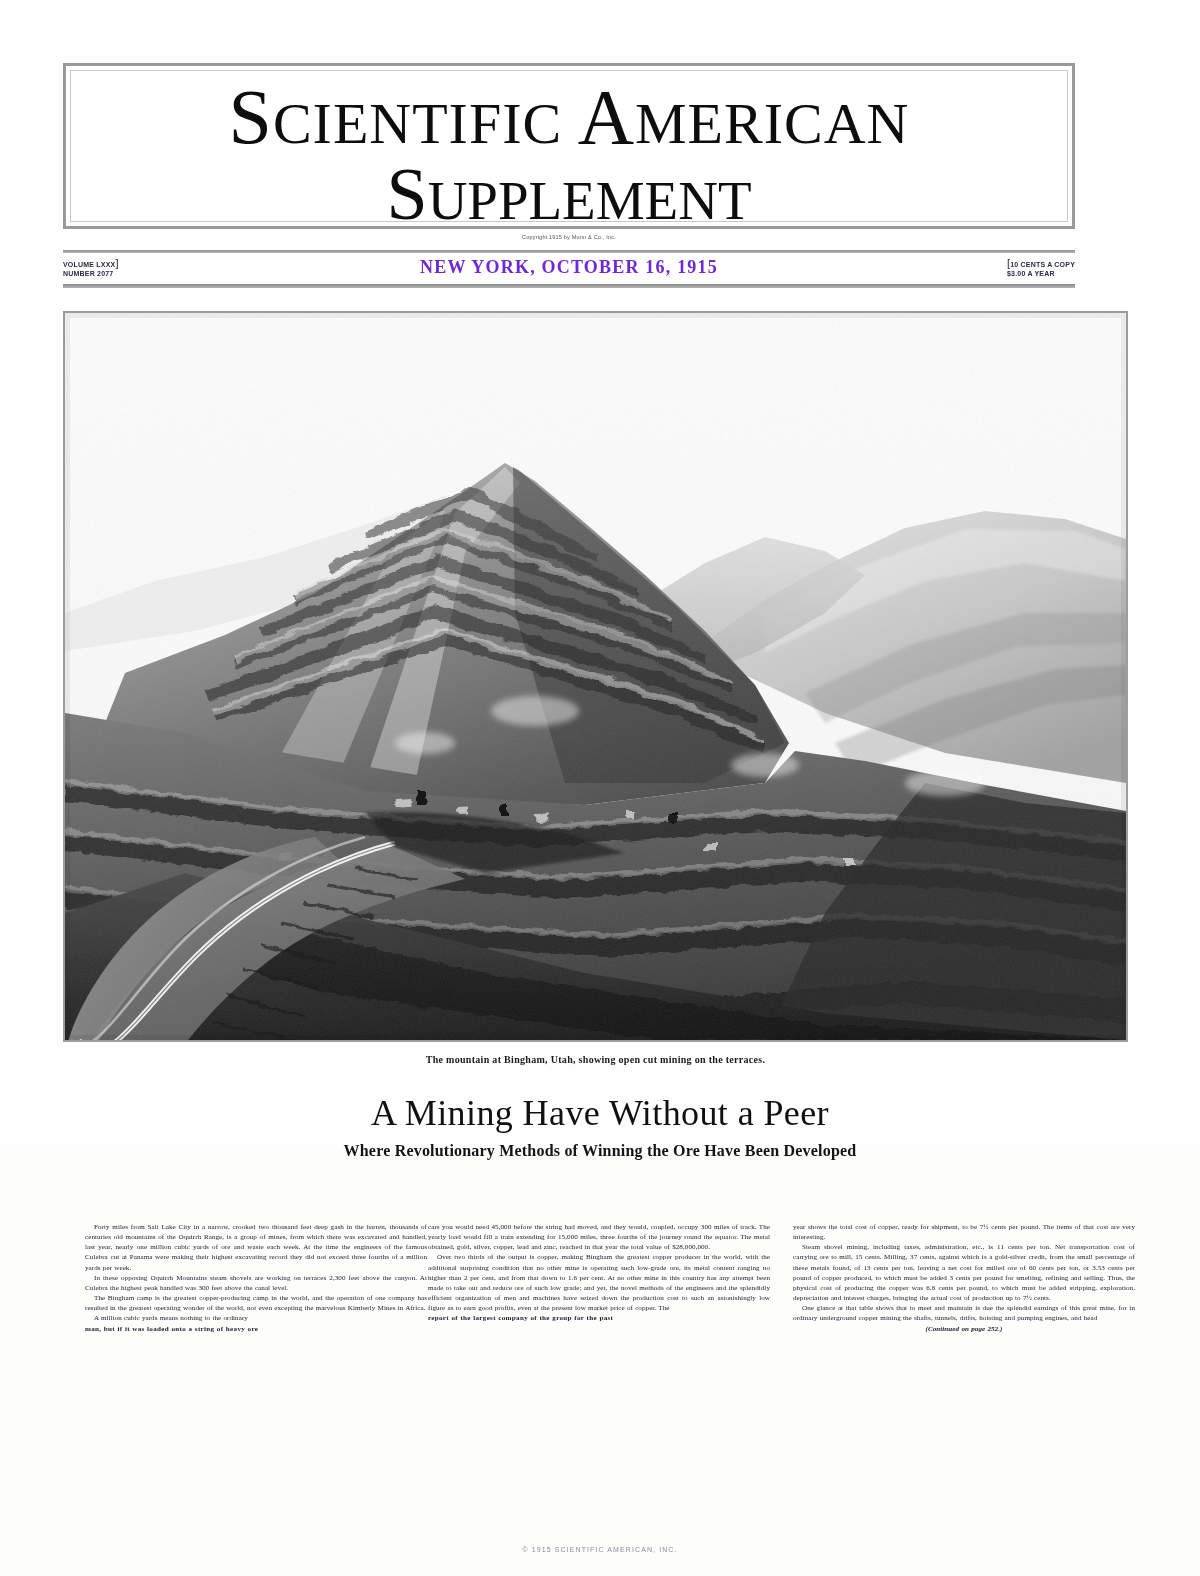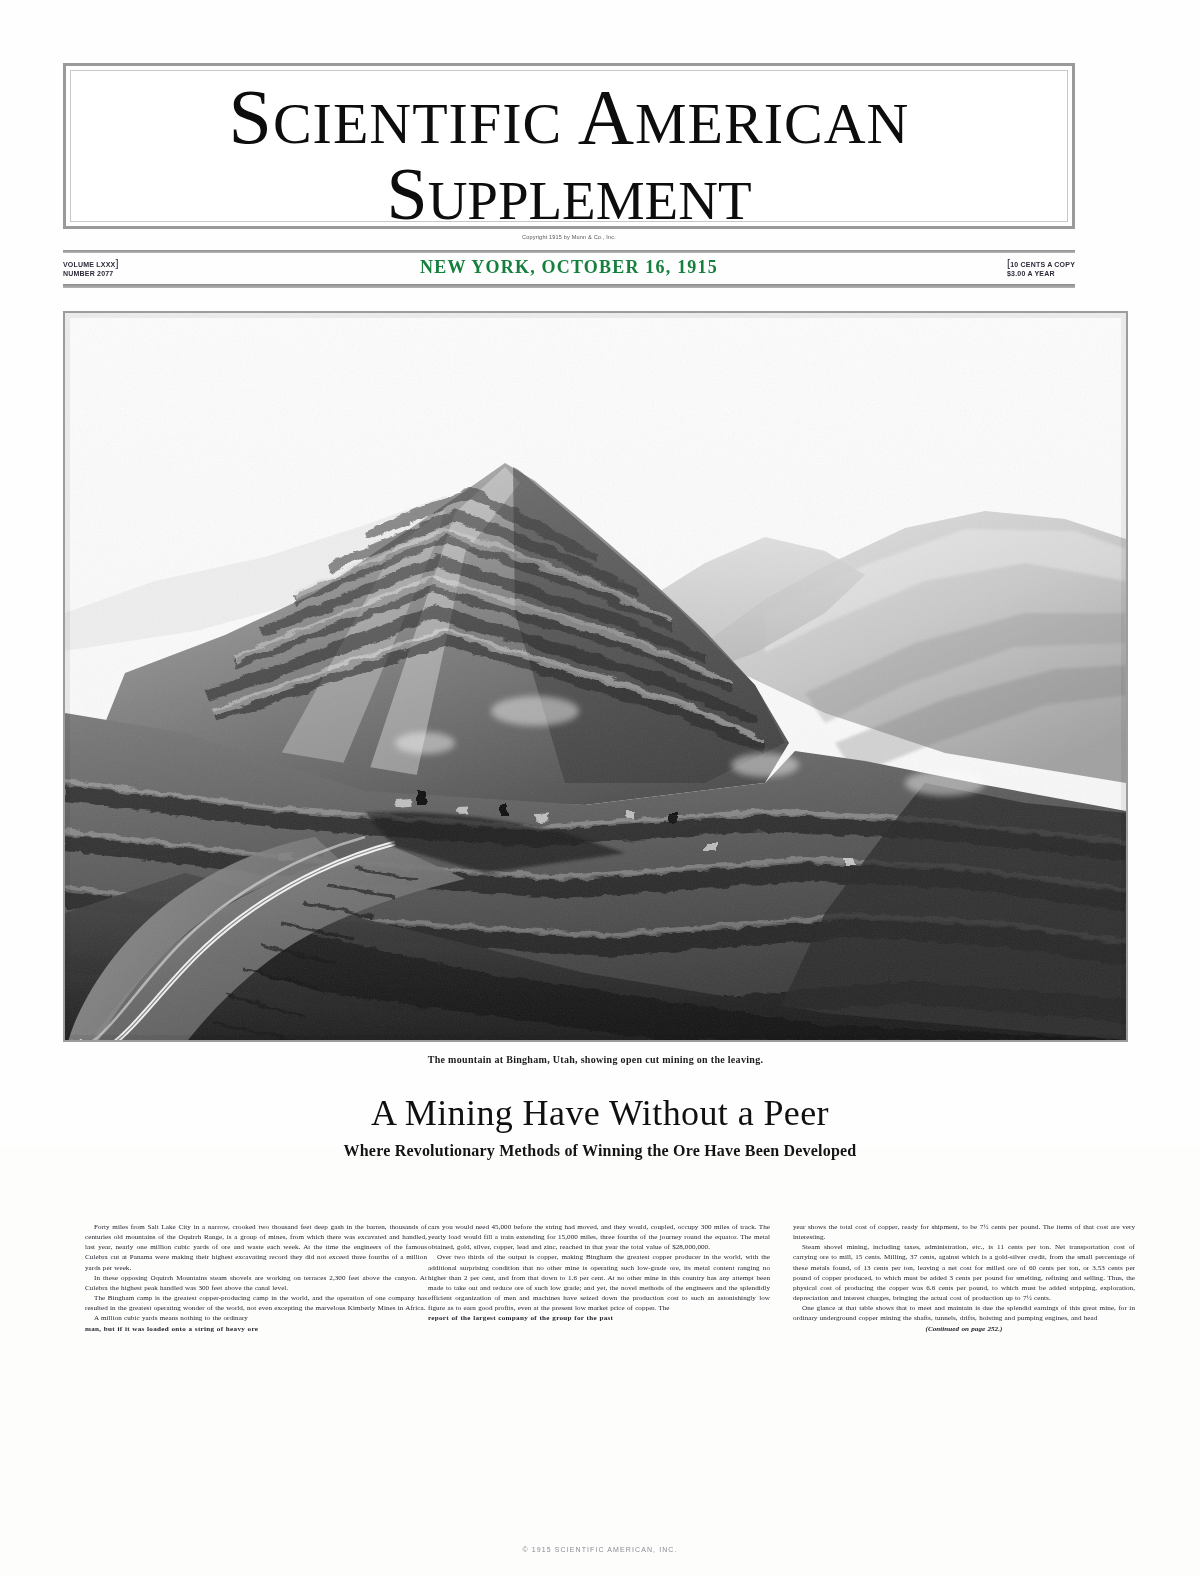--- a/index.html
+++ b/index.html
@@ -89,21 +89,21 @@
     color:#2a2a3a;letter-spacing:.2px;
   }
   .vol .brk{font-size:11px;font-weight:400;}
   .datetext{
     position:absolute;left:0;right:0;top:2px;
     text-align:center;
     font-family:"Liberation Serif", serif;
     font-weight:bold;
     font-size:18px;
     letter-spacing:1.2px;
-    color:#15803d;
+    color:#6d28d9;
   }
   .price{
     position:absolute;right:0;top:4px;
     text-align:left;
     font-family:"Liberation Sans", sans-serif;
     font-size:7px;font-weight:bold;line-height:8.5px;
     color:#2a2a3a;letter-spacing:.2px;
     white-space:nowrap;
   }
   .price .brk{font-size:11px;font-weight:400;}
@@ -432,21 +432,21 @@
           </g>
 
           <rect x="0" y="0" width="1061" height="727" filter="url(#grain)" opacity="0.55"></rect>
 
           <rect x="0" y="0" width="1061" height="727" fill="none" stroke="#000" stroke-width="10" opacity="0.06"></rect>
         </g>
       </svg>
     </div>
   </div>
 
-  <div class="caption">The mountain at Bingham, Utah, showing open cut mining on the leaving.</div>
+  <div class="caption">The mountain at Bingham, Utah, showing open cut mining on the terraces.</div>
 
   <div class="headline">A Mining Have Without a Peer</div>
   <div class="subhead">Where Revolutionary Methods of Winning the Ore Have Been Developed</div>
 
   <div class="cols">
 
     <div class="col col-1">
       <p>Forty miles from Salt Lake City in a narrow, crooked two thousand feet deep gash in the barren, thousands of centuries old mountains of the Oquirrh Range, is a group of mines, from which there was excavated and handled, last year, nearly one million cubic yards of ore and waste each week. At the time the engineers of the famous Culebra cut at Panama were making their highest excavating record they did not exceed three fourths of a million yards per week.</p>
       <p>In these opposing Oquirrh Mountains steam shovels are working on terraces 2,300 feet above the canyon. At Culebra the highest peak handled was 300 feet above the canal level.</p>
       <p>The Bingham camp is the greatest copper-producing camp in the world, and the operation of one company has resulted in the greatest operating wonder of the world, not even excepting the marvelous Kimberly Mines in Africa.</p>

